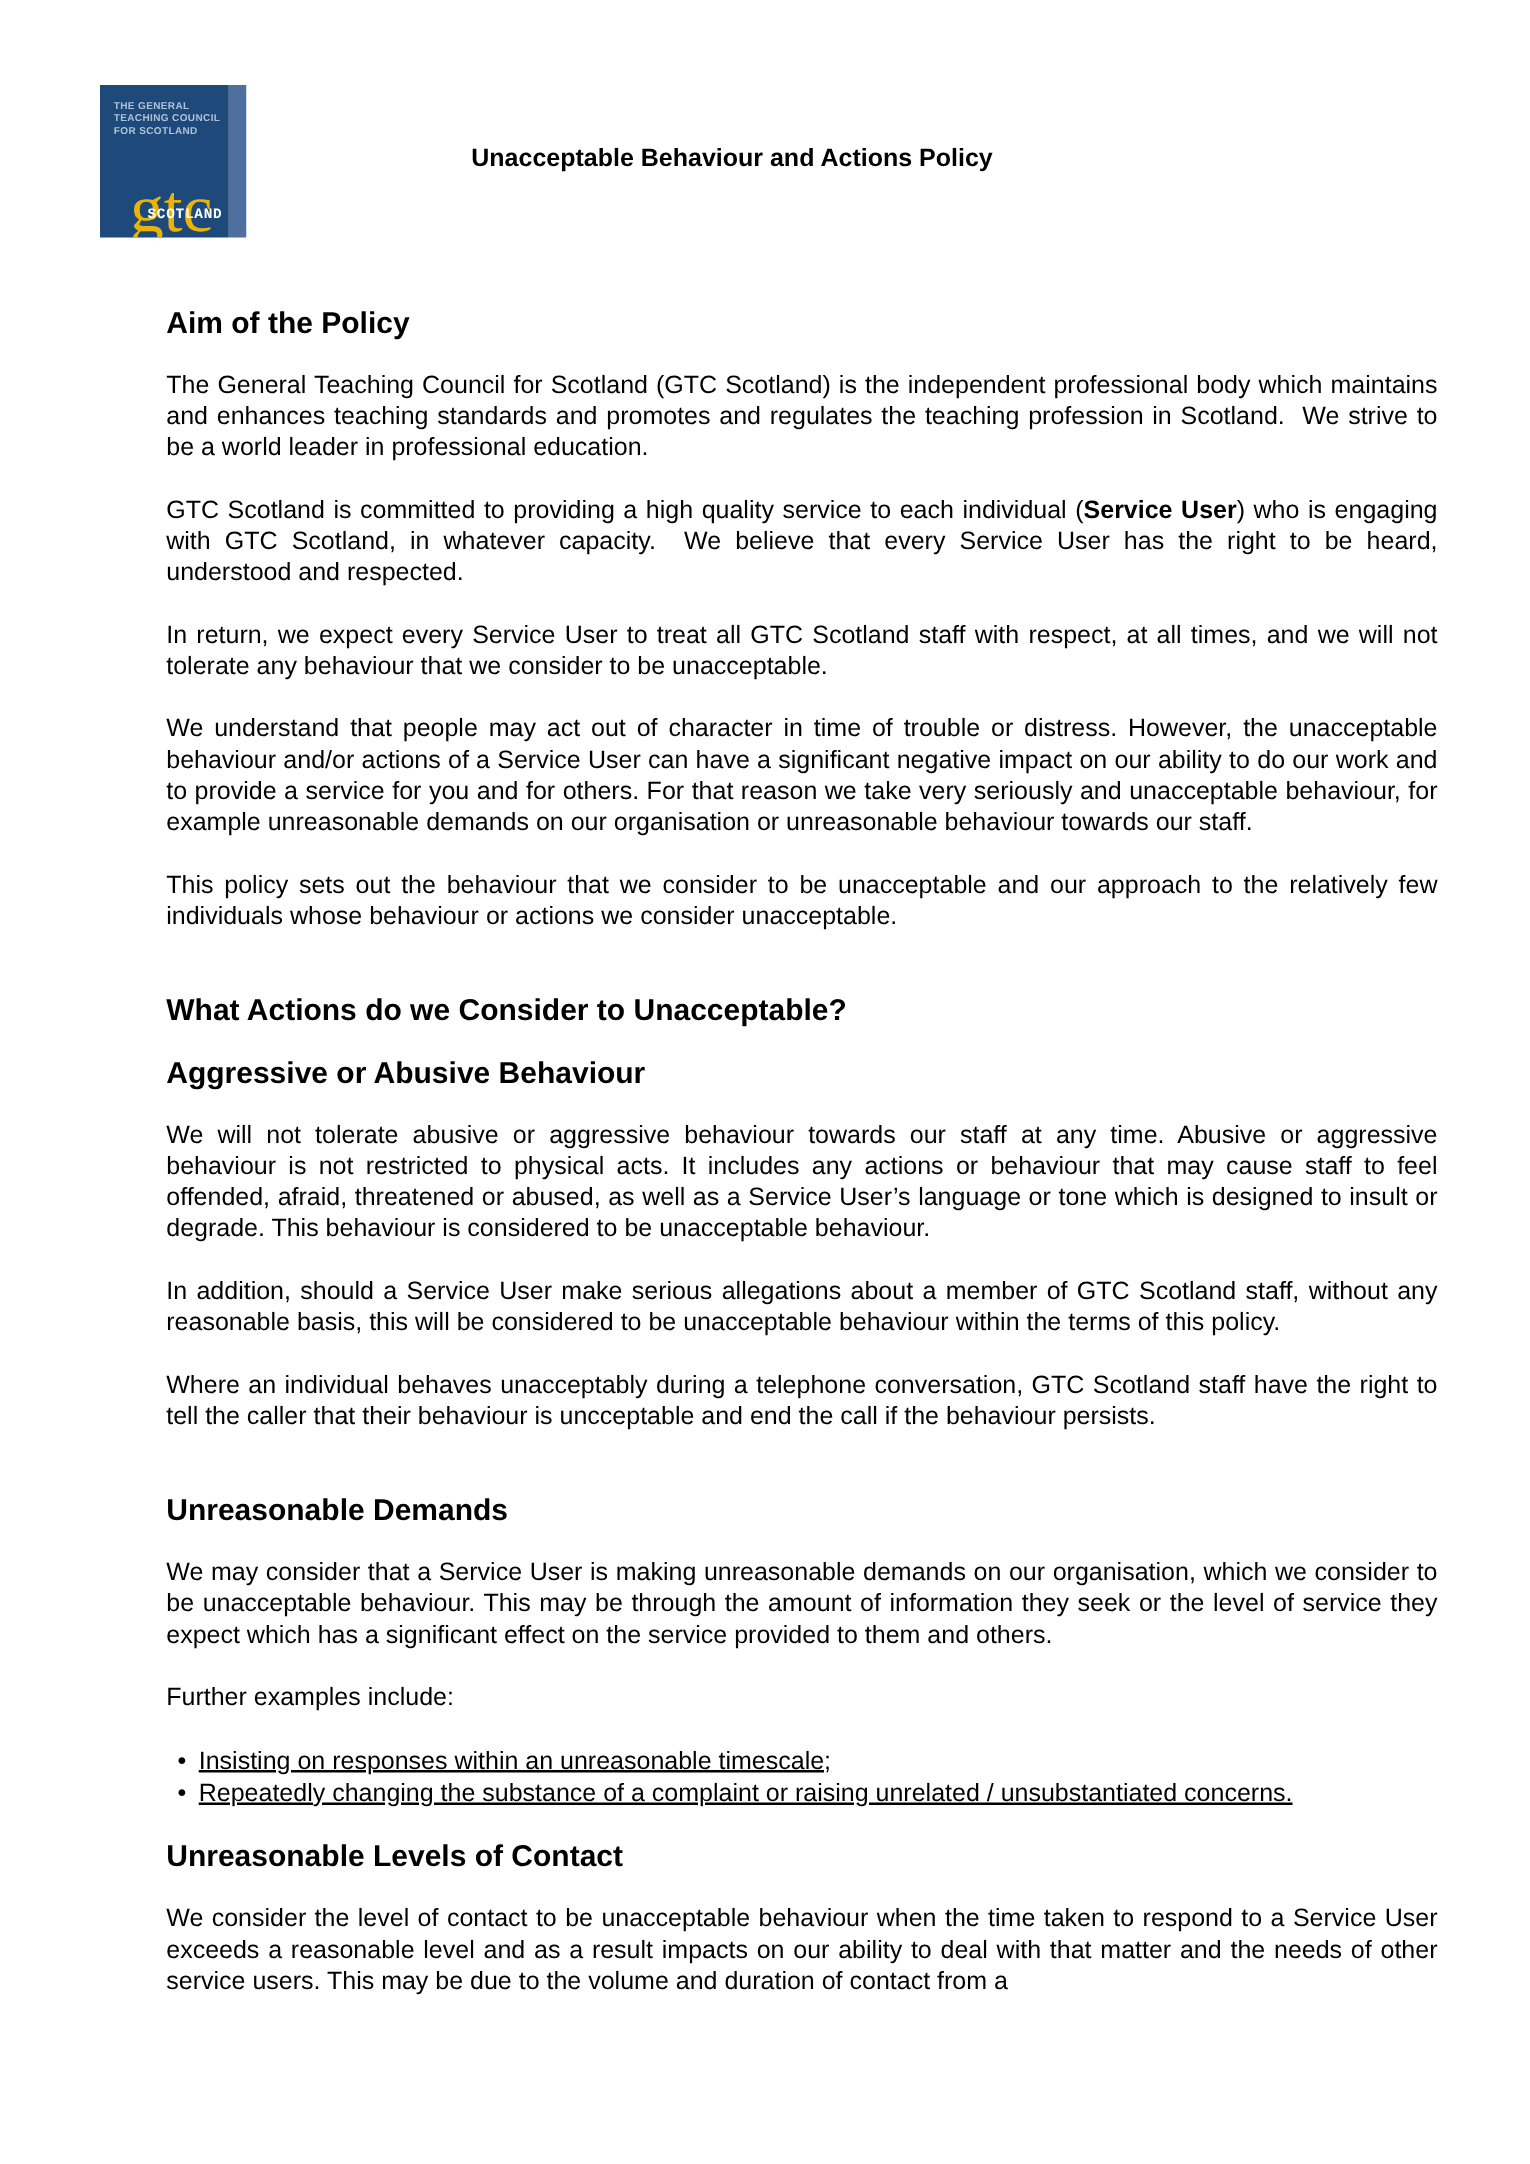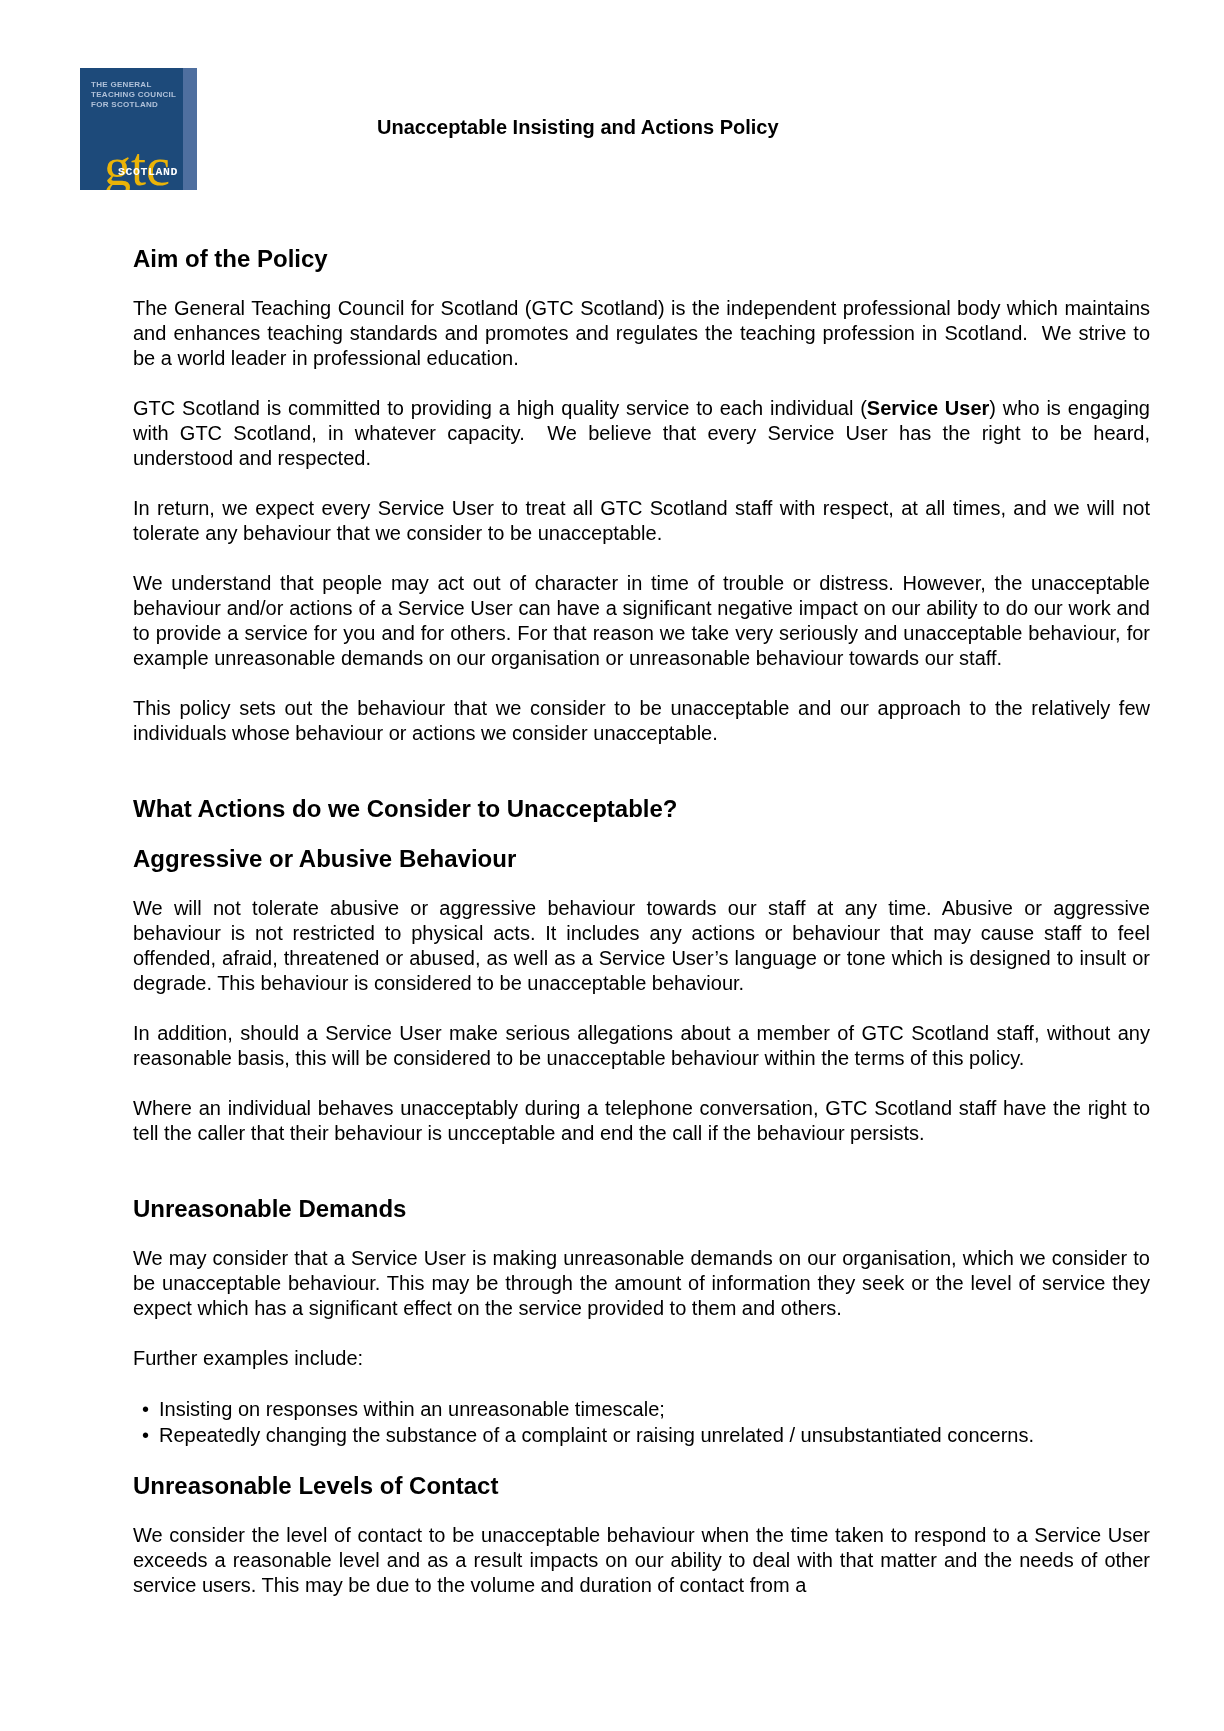--- a/index.html
+++ b/index.html
@@ -91,20 +91,21 @@
   .para {
     text-align: justify;
     white-space: pre-wrap;
     margin: 0 0 25px 0;
   }
   .para .bold { font-weight: bold; }
   .bullets {
     list-style: none;
     margin: 12px 0 25px 0;
     padding-left: 26px;
+    text-decoration: underline;
   }
   .bullets li {
     position: relative;
     line-height: 26px;
     text-align: left;
   }
   .bullets li::before {
     content: "\2022";
     position: absolute;
     left: -17px;
@@ -123,21 +124,21 @@
         <div class="logo-org">
           <div>THE GENERAL</div>
           <div>TEACHING COUNCIL</div>
           <div>FOR SCOTLAND</div>
         </div>
         <div class="logo-gtc">gtc</div>
         <div class="logo-region">SCOTLAND</div>
       </div>
       <div class="logo-stripe"></div>
     </div>
-    <h1 class="doc-title">Unacceptable Insisting and Actions Policy</h1>
+    <h1 class="doc-title">Unacceptable Behaviour and Actions Policy</h1>
   </header>
 
   <main class="doc-body" id="doc-body">
       <h2 class="heading">Aim of the Policy</h2>
       <p class="para"><span>The General Teaching Council for Scotland (GTC Scotland) is the independent professional body which maintains and enhances teaching standards and promotes and regulates the teaching profession in Scotland.  We strive to be a world leader in professional education.</span></p>
       <p class="para"><span>GTC Scotland is committed to providing a high quality service to each individual (</span><span class="bold">Service User</span><span>) who is engaging with GTC Scotland, in whatever capacity.  We believe that every Service User has the right to be heard, understood and respected.</span></p>
       <p class="para"><span>In return, we expect every Service User to treat all GTC Scotland staff with respect, at all times, and we will not tolerate any behaviour that we consider to be unacceptable.</span></p>
       <p class="para"><span>We understand that people may act out of character in time of trouble or distress. However, the unacceptable behaviour and/or actions of a Service User can have a significant negative impact on our ability to do our work and to provide a service for you and for others. For that reason we take very seriously and unacceptable behaviour, for example unreasonable demands on our organisation or unreasonable behaviour towards our staff.</span></p>
       <p class="para"><span>This policy sets out the behaviour that we consider to be unacceptable and our approach to the relatively few individuals whose behaviour or actions we consider unacceptable.</span></p>
       <div class="spacer"></div>

